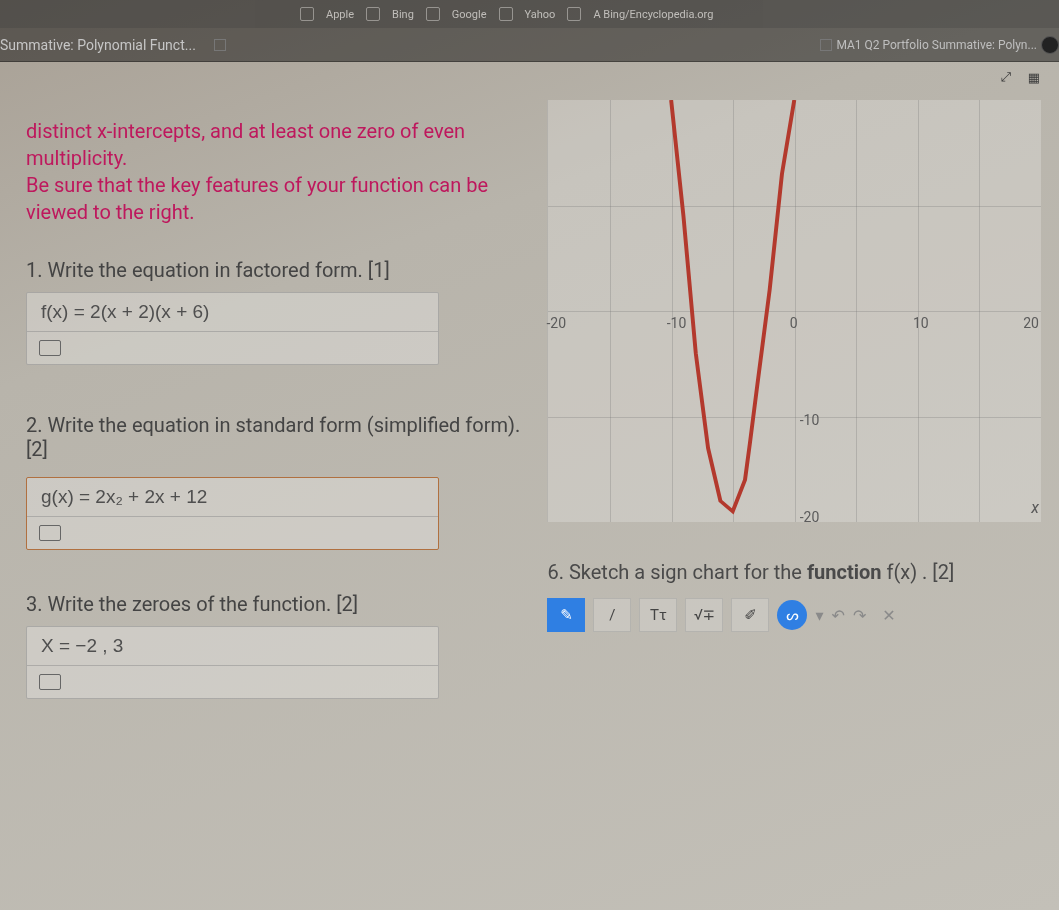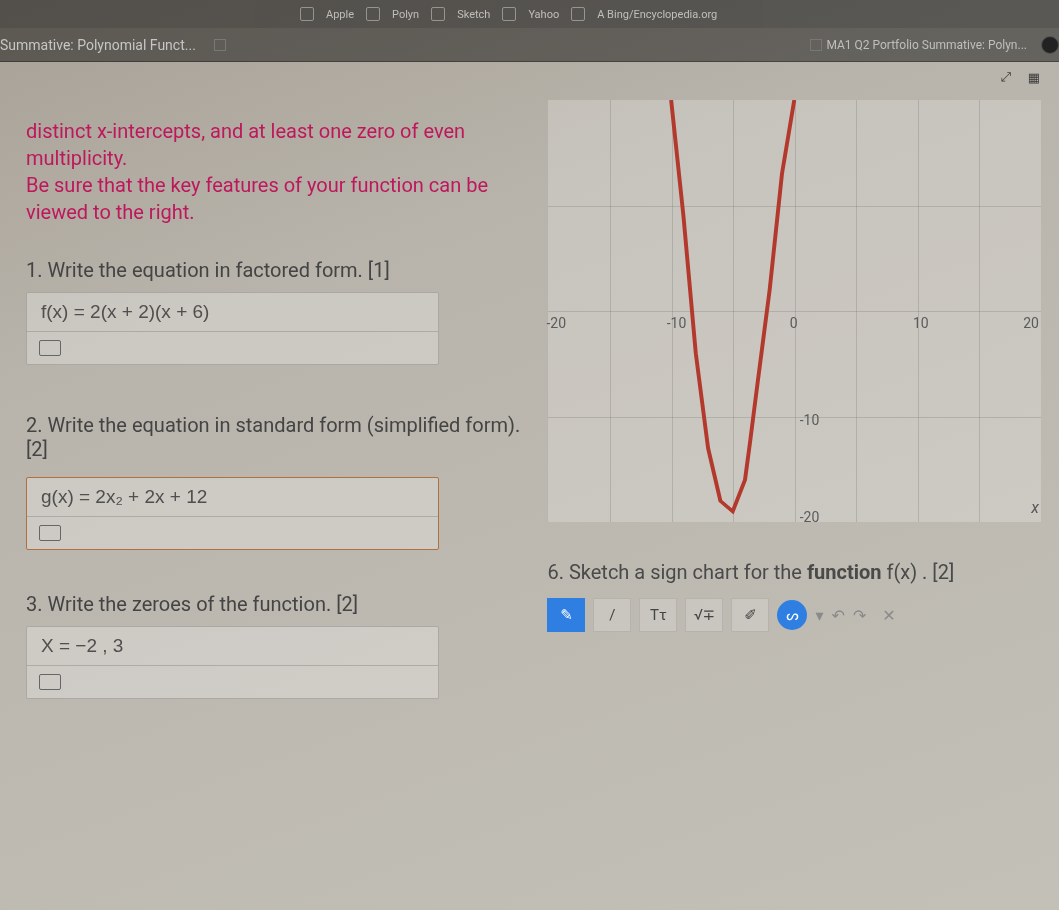--- a/index.html
+++ b/index.html
@@ -9,21 +9,21 @@
   overflow:hidden; position:relative; color:#3a3a3a;
 }
 .top-strip { height:28px; background:#1a1a1a; opacity:.6; display:flex; gap:12px; padding:4px 300px; align-items:center; }
 .top-icon { width:14px; height:14px; border:1px solid #888; border-radius:2px; }
 .top-lbl { color:#cbcbcb; font-size:11px; }
 
 .tabbar { height:34px; background:rgba(0,0,0,.45); display:flex; align-items:center; padding:0 0; gap:18px; border-bottom:1px solid rgba(0,0,0,.3); }
 .tab-label { color:#c6c6c6; font-size:14px; }
 .tab-sm { color:#bfbfbf; font-size:12px; display:flex; align-items:center; gap:4px;}
 .tab-sm .sq { width:12px; height:12px; border:1px solid #777; }
-.tabbar-r { margin-left:auto; display:flex; gap:14px; }
+.tabbar-r { margin-left:auto; display:flex; gap:4px; }
 .dot { width:18px;height:18px;border-radius:50%;background:#222; border:1px solid #555;}
 
 .tool-row { height:30px; display:flex; justify-content:flex-end; align-items:center; gap:10px; padding:0 16px; }
 .tiny-tool { width:18px; height:18px; display:flex; align-items:center; justify-content:center; color:#3b3b3b; font-size:13px; }
 
 .content { display:flex; padding:8px 18px 0 26px; gap:18px; }
 .left { flex:1.02; }
 .right { flex:1; position:relative; }
 
 .intro { color:#be185d; font-size:20px; line-height:1.35; margin-bottom:32px; padding-right:30px;margin-top:18px; }
@@ -51,23 +51,23 @@
 
 svg.curve{ position:absolute; inset:0; width:100%; height:100%; }
 </style>
 </head>
 <body>
 
 <div class="top-strip">
   <span class="top-icon"></span>
   <span class="top-lbl">Apple</span>
   <span class="top-icon"></span>
-  <span class="top-lbl">Polyn</span>
+  <span class="top-lbl">Bing</span>
   <span class="top-icon"></span>
-  <span class="top-lbl">Sketch</span>
+  <span class="top-lbl">Google</span>
   <span class="top-icon"></span>
   <span class="top-lbl">Yahoo</span>
   <span class="top-icon"></span>
   <span class="top-lbl">A Bing/Encyclopedia.org</span>
 </div>
 
 <div class="tabbar">
   <span class="tab-label">Summative: Polynomial Funct...</span>
   <div class="tab-sm">
       <span class="sq"></span>

